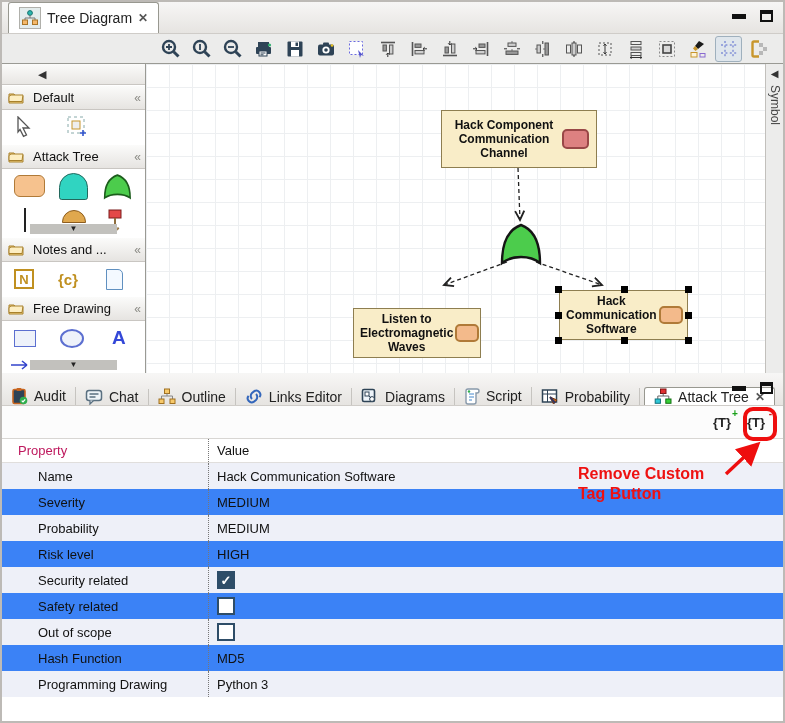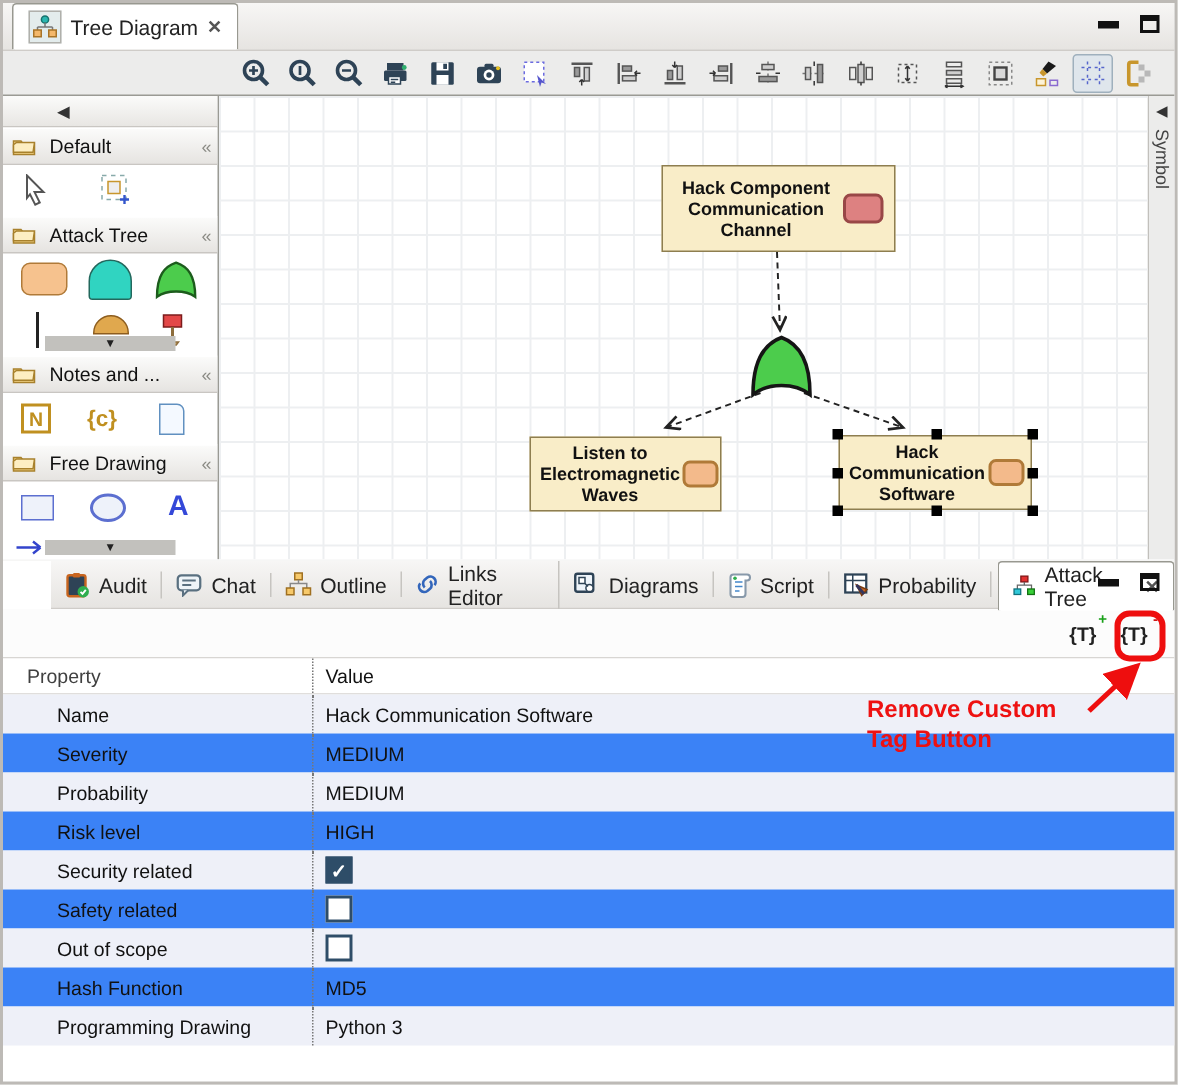--- a/index.html
+++ b/index.html
@@ -78,21 +78,21 @@
 
   
   .symstrip { width:18px; background:#ececeb; border-left:1px solid #c2c0bc;
               display:flex; flex-direction:column; align-items:center; padding-top:4px; gap:6px; }
   .symstrip .arrow { font-size:10px; color:#333; }
   .symstrip .vtext { writing-mode:vertical-rl; font-size:12px; color:#444; }
 
   
   .bottom { position:relative; height:348px; border-top:1px solid #f6f6f5; background:#fff; }
   .btabbar { height:32px; background:linear-gradient(#f7f6f5,#e6e4e1);
-             display:flex; align-items:center; position:relative; border-bottom:1px solid #cfccc8;margin-left:32px; }
+             display:flex; align-items:flex-end; position:relative; border-bottom:1px solid #cfccc8; }
   .btab { display:flex; align-items:center; gap:6px; padding:0 9px; font-size:14px; color:#222;
           border-right:1px solid #c6c4c0; }
   .btab.active { background:#fff; border:1px solid #989890; border-bottom:none;
                  border-radius:3px 3px 0 0; margin-top:1px; margin-left:4px; }
   .btab .close { color:#555; font-size:12px; font-weight:bold; }
 
   .ptoolbar { height:33px; background:#fcfcfc; border-bottom:1px solid #d8d6d3;
               display:flex; justify-content:flex-end; align-items:center; gap:8px; padding-right:14px; }
   .tagbtn { position:relative; font-size:13px; font-weight:bold; color:#222;
             padding:3px 4px; border-radius:3px; }
@@ -101,21 +101,21 @@
   .tagbtn .mini.red { color:#d01818; }
 
   
   .ptable { font-size:13px; }
   .thead { display:flex; height:24px; align-items:center; color:#9a9a9a;
            border-bottom:1px solid #e0dedc; background:#fff; }
   .trow { display:flex; height:26px; align-items:center; background:#3b82f6; }
   .trow.alt { background:#eef0f8; }
   .pcell { width:207px; padding-left:36px; color:#111; border-right:1px dotted #777;
            height:100%; display:flex; align-items:center; }
-  .thead .pcell { padding-left:16px; color:#404040; }
+  .thead .pcell { padding-left:16px; color:#be185d; }
   .vcell { flex:1; padding-left:8px; color:#111; display:flex; align-items:center; height:100%; }
   .cb { width:18px; height:18px; border:2px solid #2e4d68; background:#fff;
         display:flex; align-items:center; justify-content:center; }
   .cb.checked { background:#2e4d68; color:#fff; font-size:13px; font-weight:bold; }
 
   
   .anno-circle { position:absolute; right:6px; top:33px; width:34px; height:34px;
                  border:4px solid #ee0e0e; border-radius:10px; pointer-events:none; }
   .anno-arrow { position:absolute; pointer-events:none; }
   .anno-text { position:absolute; left:576px; top:90px; color:#ee1111; font-weight:bold;
@@ -405,21 +405,21 @@
 
       <div class="node" style="left:295px; top:46px; width:156px; height:58px;">
         <div class="node-label">Hack Component Communication Channel</div>
         <div class="badge red"></div>
       </div>
 
       <svg class="gate-svg" style="left:352px; top:158px;" width="46" height="44" viewBox="0 0 46 44">
         <path d="M4 41 C4 17 12 7 23 3 C34 7 42 17 42 41 C32 33 14 33 4 41 Z" fill="#4ccc4c" stroke="#151515" stroke-width="2.4"></path>
       </svg>
 
-      <div class="node" style="left:207px; top:227px; width:128px; height:50px;">
+      <div class="node" style="left:207px; top:244px; width:128px; height:50px;">
         <div class="node-label">Listen to Electromagnetic Waves</div>
         <div class="badge orange"></div>
       </div>
 
       <div class="node" style="left:413px; top:226px; width:129px; height:50px; border-color:#8e7e50;">
         <div class="node-label">Hack Communication Software</div>
         <div class="badge orange"></div>
         <div class="handle" style="left:-5px; top:-5px;"></div>
         <div class="handle" style="left:50%; top:-5px; margin-left:-3px;"></div>
         <div class="handle" style="right:-5px; top:-5px;"></div>

